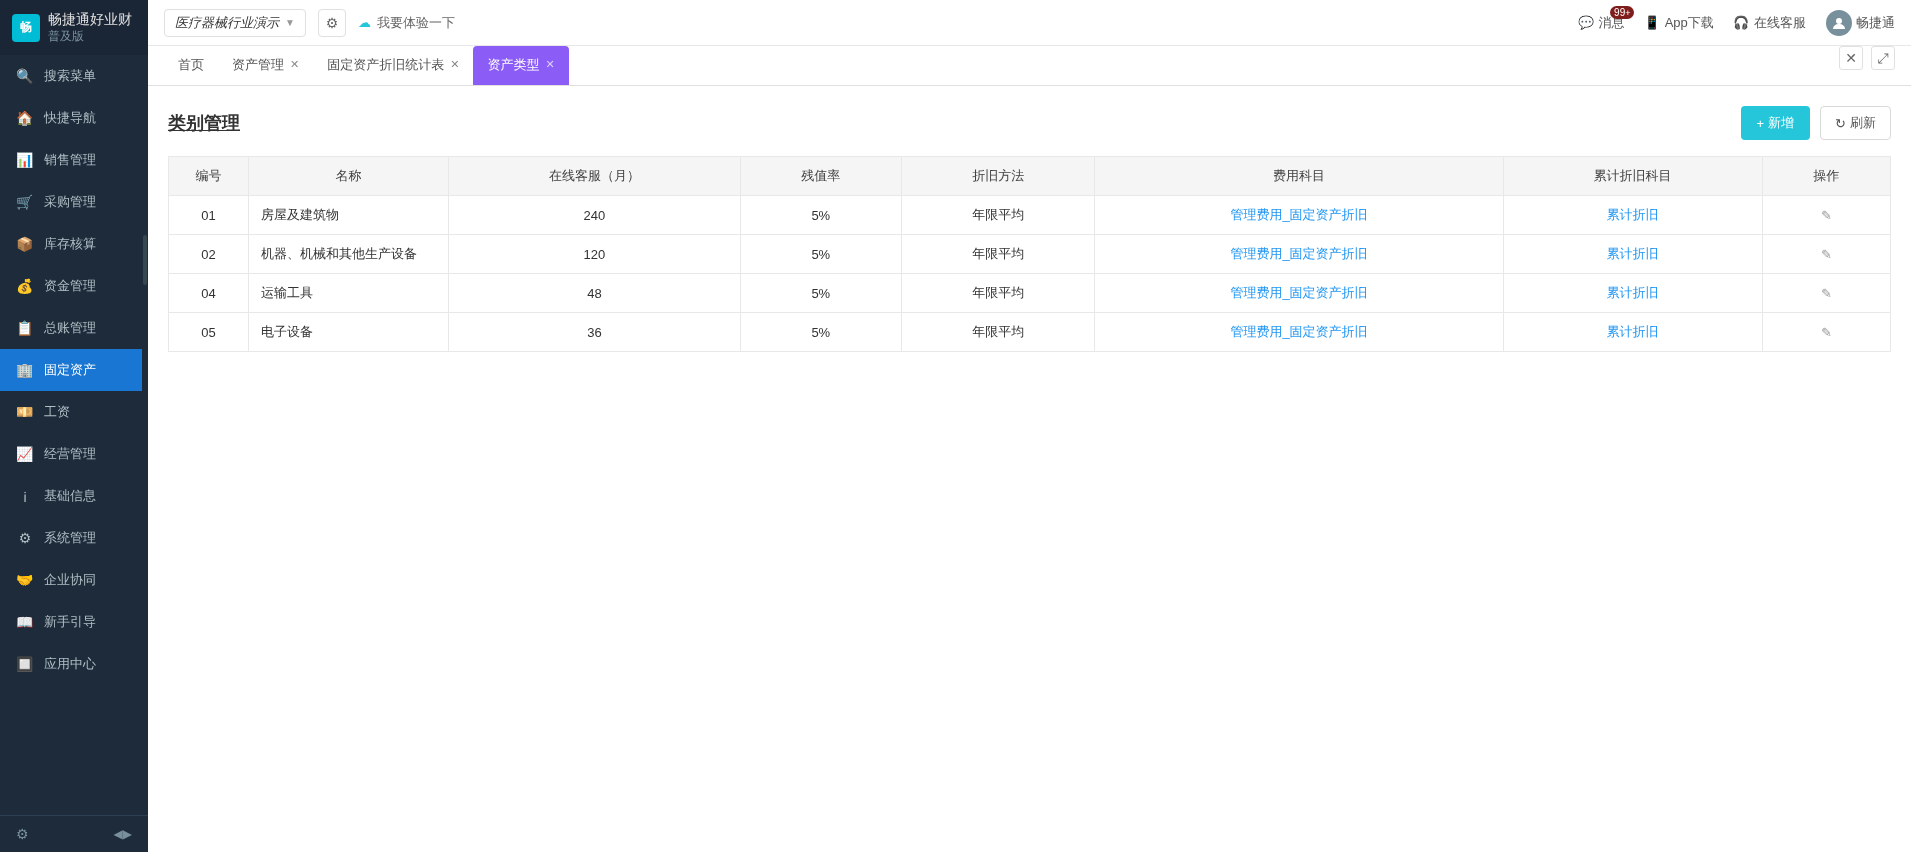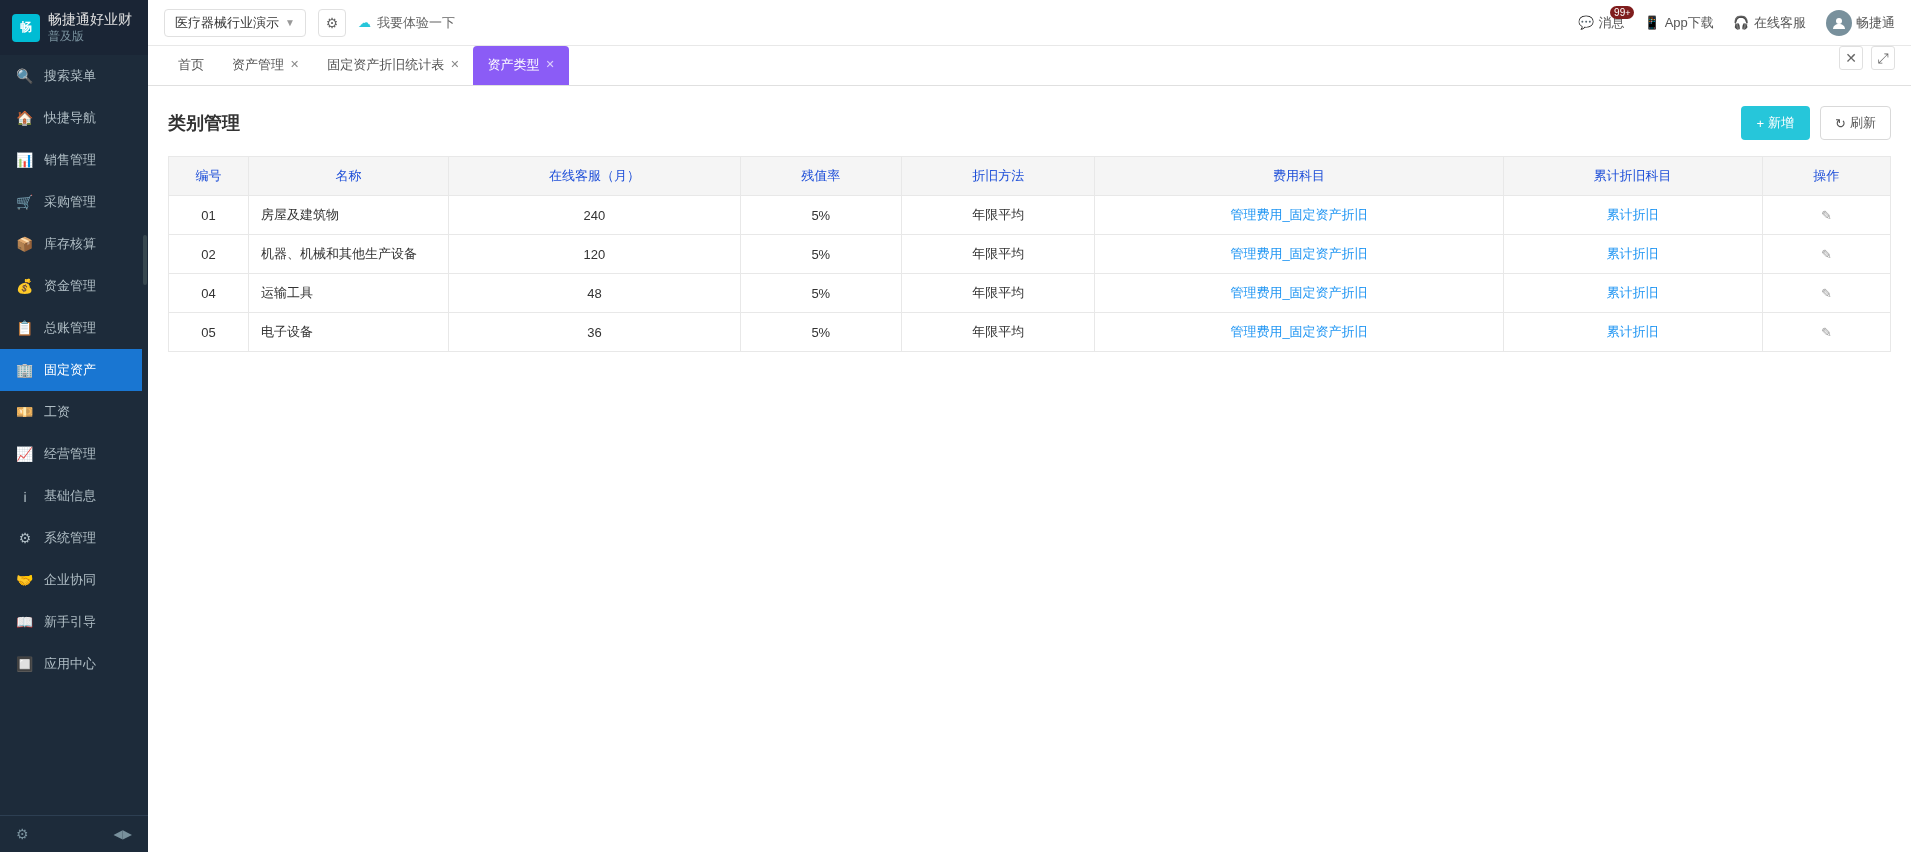--- a/index.html
+++ b/index.html
@@ -90,20 +90,21 @@
     .topbar-app-selector {
       display: flex;
       align-items: center;
       gap: 6px;
       padding: 4px 10px;
       border: 1px solid #e0e0e0;
       border-radius: 4px;
       cursor: pointer;
       font-size: 13px;
       color: #333;
+      font-style: italic;
     }
     .topbar-app-selector .chevron { color: #999; font-size: 10px; }
     .topbar-settings-icon {
       width: 28px; height: 28px;
       border: 1px solid #e0e0e0;
       border-radius: 4px;
       display: flex; align-items: center; justify-content: center;
       cursor: pointer; color: #666; font-size: 14px;
     }
     .topbar-experience {
@@ -195,20 +196,21 @@
     .page-header {
       display: flex;
       align-items: center;
       justify-content: space-between;
       margin-bottom: 16px;
     }
     .page-title {
       font-size: 18px;
       font-weight: 600;
       color: #333;
+      text-decoration: underline;
     }
     .header-actions {
       display: flex;
       gap: 10px;
     }
     .btn-primary {
       background: #26c6da;
       color: white;
       border: none;
       padding: 7px 16px;
@@ -233,21 +235,21 @@
       width: 100%;
       border-collapse: collapse;
       font-size: 13px;
     }
     .data-table thead tr {
       background: #f5f5f5;
     }
     .data-table th {
       padding: 10px 12px;
       text-align: center;
-      color: #1d4ed8;
+      color: #404040;
       font-weight: 500;
       border: 1px solid #e8e8e8;
     }
     .data-table td {
       padding: 10px 12px;
       border: 1px solid #e8e8e8;
       text-align: center;
       color: #333;
     }
     .data-table td:nth-child(2) { text-align: left; }

